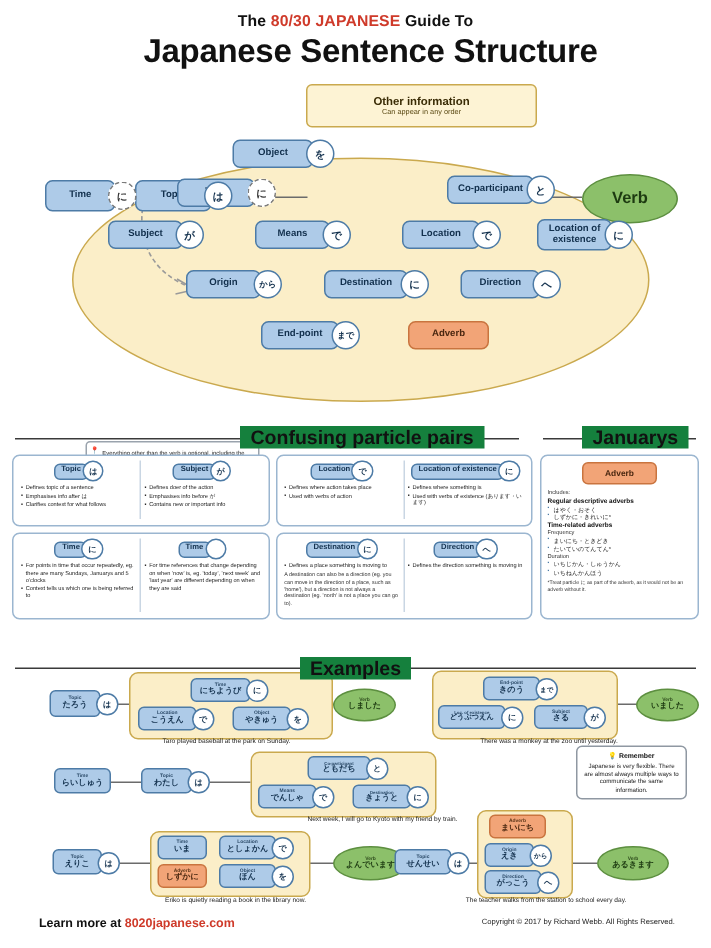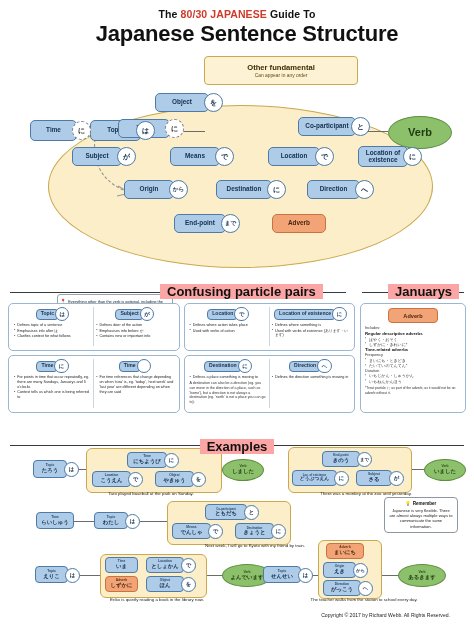--- a/index.html
+++ b/index.html
@@ -57,21 +57,21 @@
     border:1px solid #9aa3ad;border-radius:3px;background:#fff;
     padding:3px 3px 3px 2px;box-sizing:border-box;
   }
   .note-row{display:flex;gap:2px;margin:1px 0;}
   .note-ic{font-size:5px;color:#444;line-height:1;flex:0 0 auto;}
   .note-tx{font-size:3.9px;line-height:1.3;color:#222;}
 
   
   .sect{position:relative;text-align:center;}
   .sect-t{font-size:13px;font-weight:bold;color:#111;display:inline-block;
-          background:#fca5a5;padding:0 7px;position:relative;z-index:2;}
+          background:#15803d;padding:0 7px;position:relative;z-index:2;}
   .rule{position:absolute;left:8px;right:8px;top:50%;height:1px;background:#3a3a3a;z-index:1;}
 
   
   .pp-wrap{position:absolute;left:8px;top:303px;width:347px;}
   .pp-row{display:flex;gap:4px;margin-bottom:4px;}
   .pp-card{
     flex:1;border:1px solid #9bb6d0;border-radius:5px;background:#fff;
     padding:3px 3px 4px;box-sizing:border-box;display:flex;
   }
   .pp-half{flex:1;padding:0 2px;box-sizing:border-box;}
@@ -176,21 +176,21 @@
       <div class="box" style="width:47px;height:21px;">Time</div>
       <div class="part dashed">に</div>
     </div>
 
     <div class="chip" style="left:90px;top:73px;">
       <div class="box" style="width:51px;height:21px;">Topic</div>
       <div class="part">は</div>
     </div>
 
     <div class="otherinfo">
-      <div class="t1">Other fundamental</div>
+      <div class="t1">Other information</div>
       <div class="t2">Can appear in any order</div>
     </div>
 
     <div class="verb" style="left:388px;top:69px;width:62px;height:31px;font-size:11px;">
       <span>Verb</span>
     </div>
 
     <div class="chip" style="left:155px;top:46px;">
       <div class="box" style="width:54px;height:19px;">Object</div>
       <div class="part">を</div>
@@ -547,16 +547,17 @@
 
   <div class="remember">
     <div class="rem-h">
       <span>💡</span>
       <span>Remember</span>
     </div>
     <div class="rem-t">Japanese is very flexible. There are almost always multiple ways to communicate the same information.</div>
   </div>
 
   <div class="ftr">
+    <div class="ftr-l"><span>Learn more at </span><span class="red">8020japanese.com</span></div>
     <div class="ftr-r">Copyright © 2017 by Richard Webb. All Rights Reserved.</div>
   </div>
 
 </div>
 
 </body></html>

